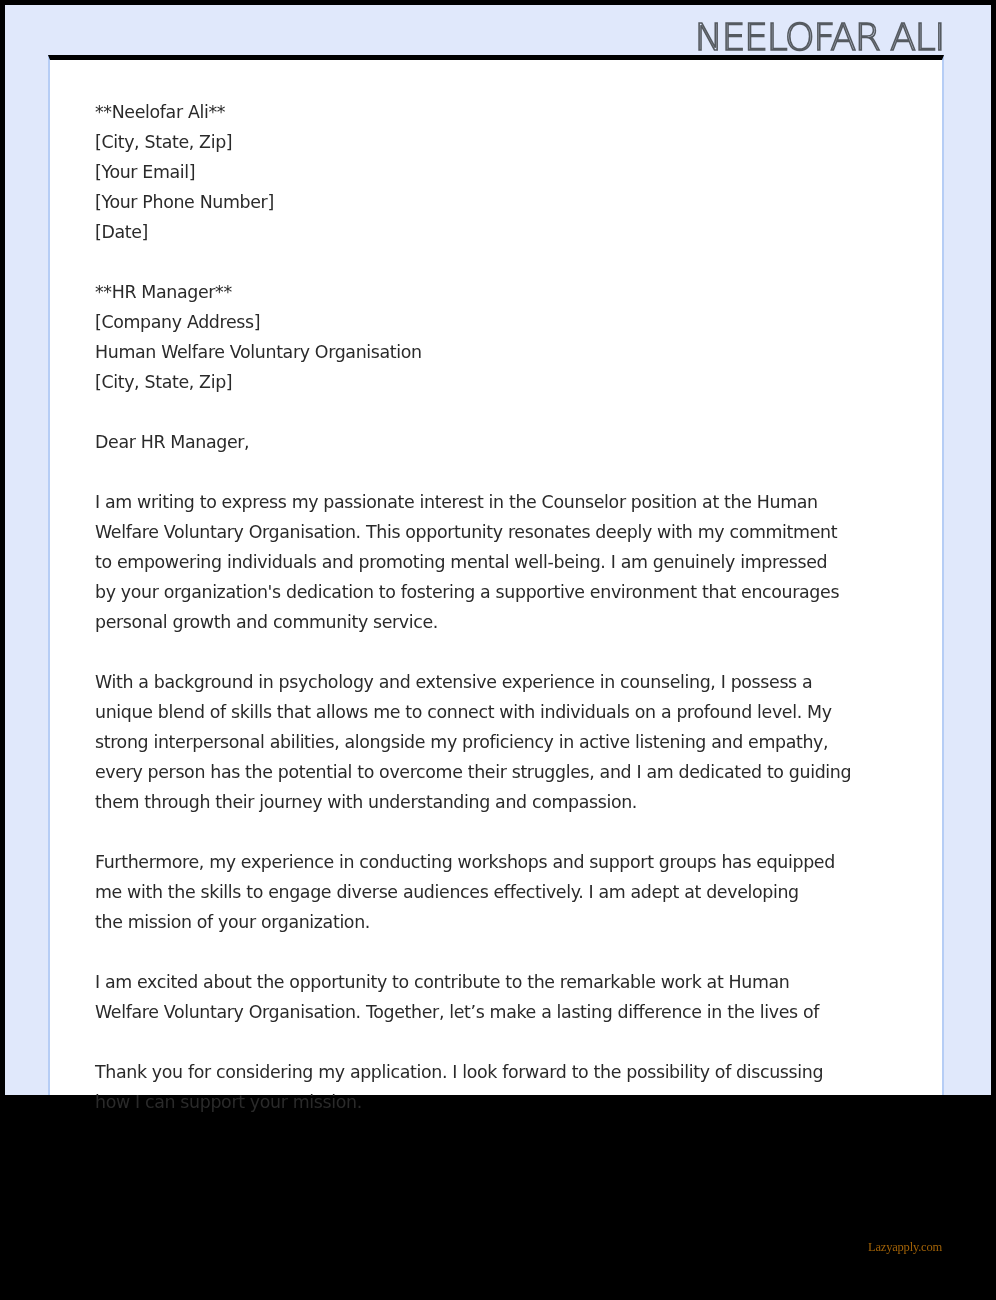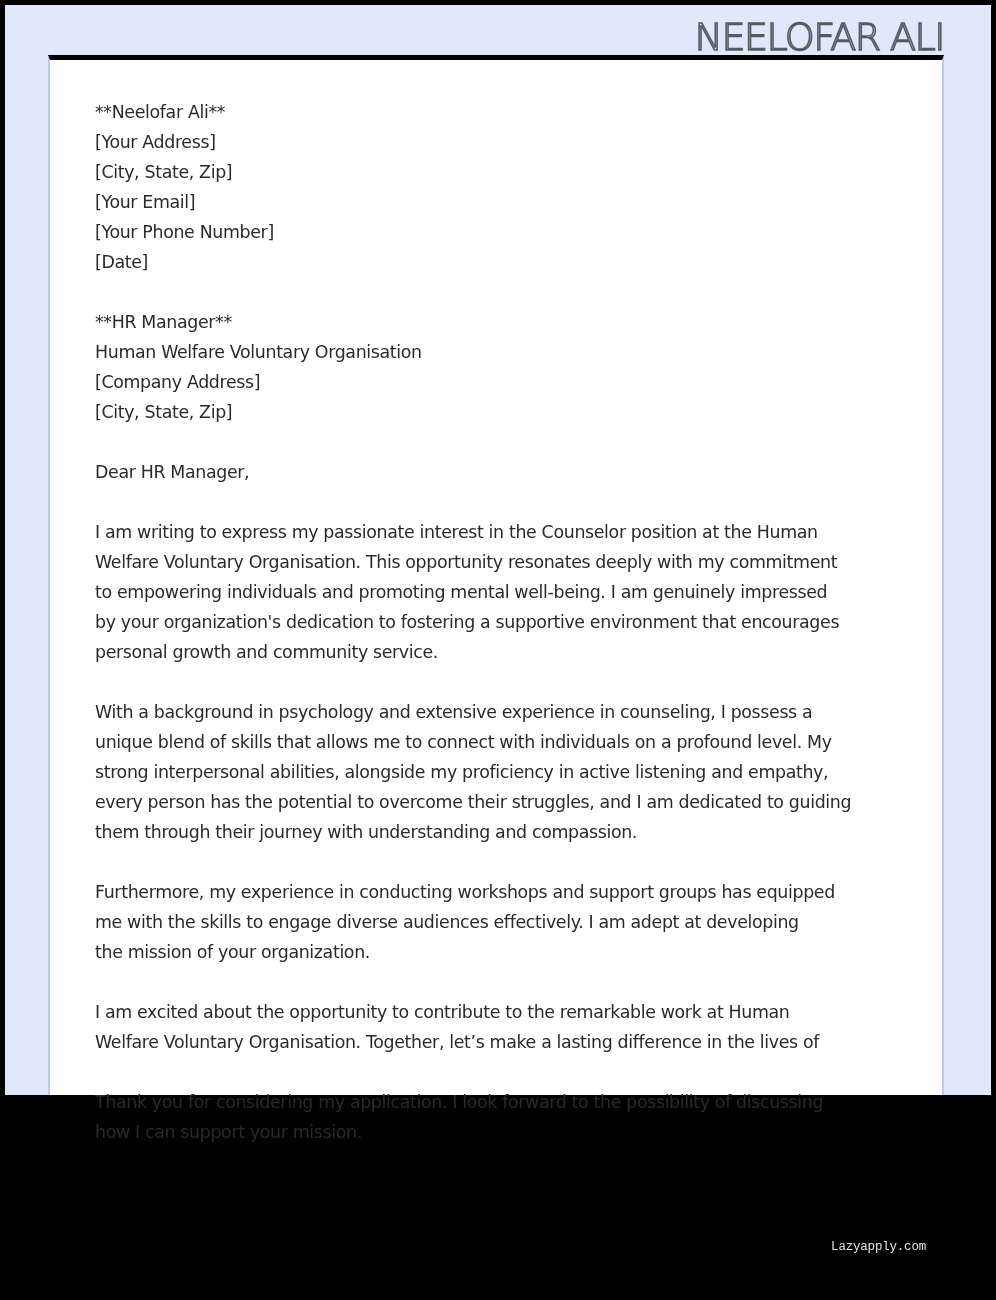--- a/index.html
+++ b/index.html
@@ -68,50 +68,49 @@
     .letter .line {
       display: block;
       white-space: nowrap;
     }
     .letter .para-line {
       display: block;
       white-space: nowrap;
     }
     .watermark {
       position: absolute;
-      right: 70px;
+      right: 54px;
       top: 1240px;
-      font-family: Liberation Mono, monospace;
+      font-family: Liberation Serif, serif;
       font-size: 12.5px;
-      color: #e5e5e5;
+      color: #a16207;
       letter-spacing: -0.2px;
       z-index: 3;
     }
   </style>
 </head>
 <body>
 
 <div class="frame">
   <div class="name-header">NEELOFAR ALI</div>
   <div class="card"></div>
 </div>
 
 <div class="letter">
   <p>
     <span class="line">**Neelofar Ali**</span>
-    <span class="line">[Your Address]</span>
     <span class="line">[City, State, Zip]</span>
     <span class="line">[Your Email]</span>
     <span class="line">[Your Phone Number]</span>
     <span class="line">[Date]</span>
   </p>
   <p>
     <span class="line">**HR Manager**</span>
+    <span class="line">[Company Address]</span>
     <span class="line">Human Welfare Voluntary Organisation</span>
-    <span class="line">[Company Address]</span>
     <span class="line">[City, State, Zip]</span>
   </p>
   <p>
     <span class="line">Dear HR Manager,</span>
   </p>
   <p>
     <span class="para-line">I am writing to express my passionate interest in the Counselor position at the Human</span>
     <span class="para-line">Welfare Voluntary Organisation. This opportunity resonates deeply with my commitment</span>
     <span class="para-line">to empowering individuals and promoting mental well-being. I am genuinely impressed</span>
     <span class="para-line">by your organization's dedication to fostering a supportive environment that encourages</span>

